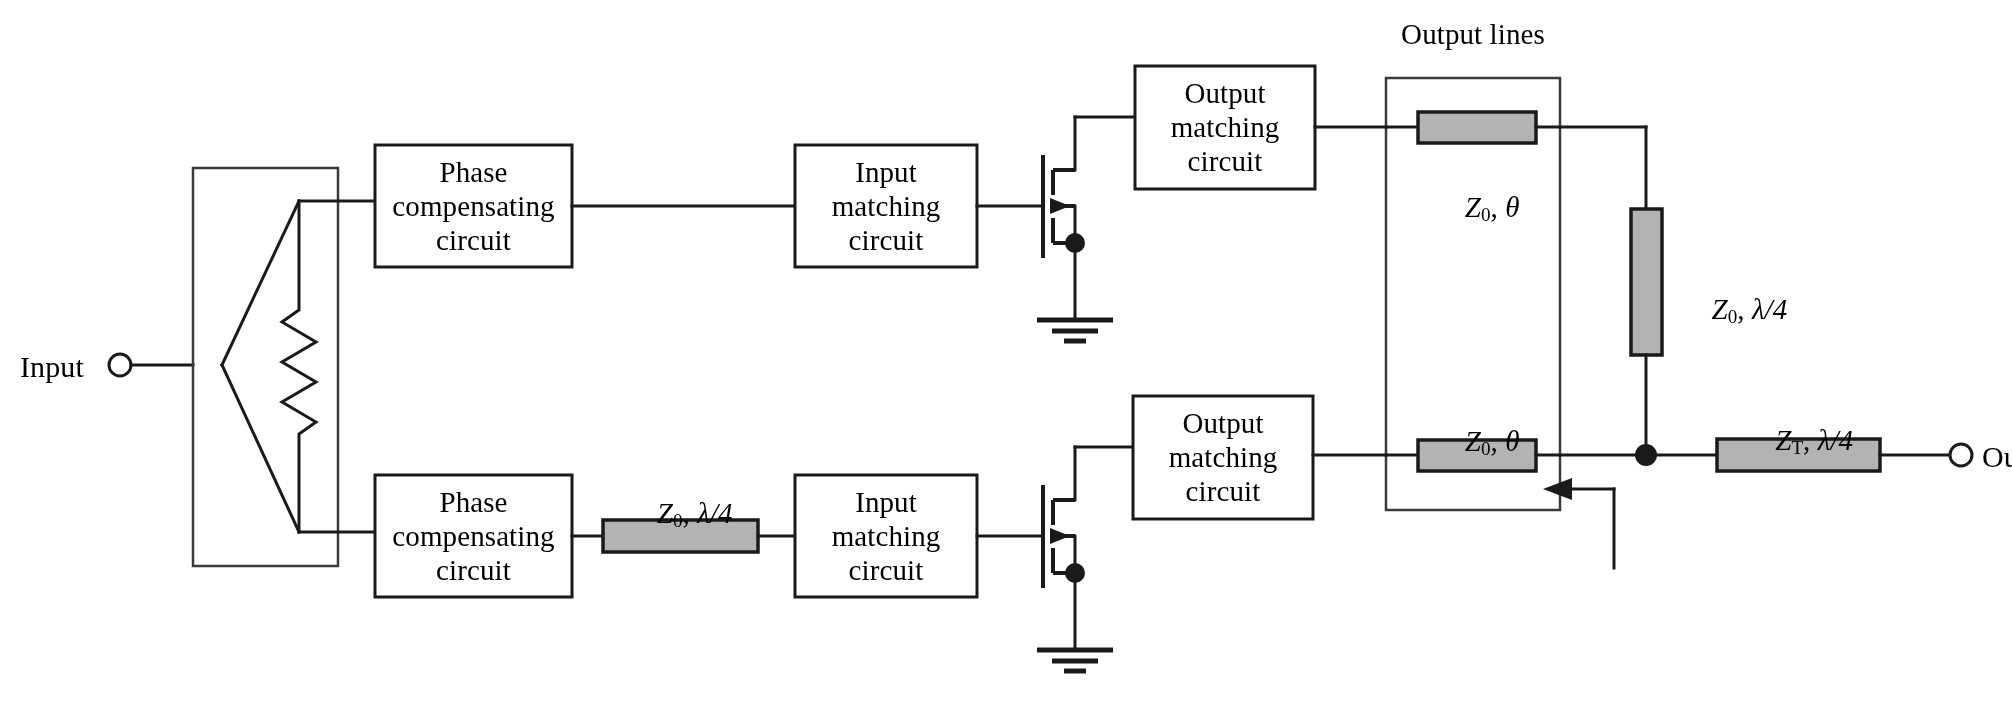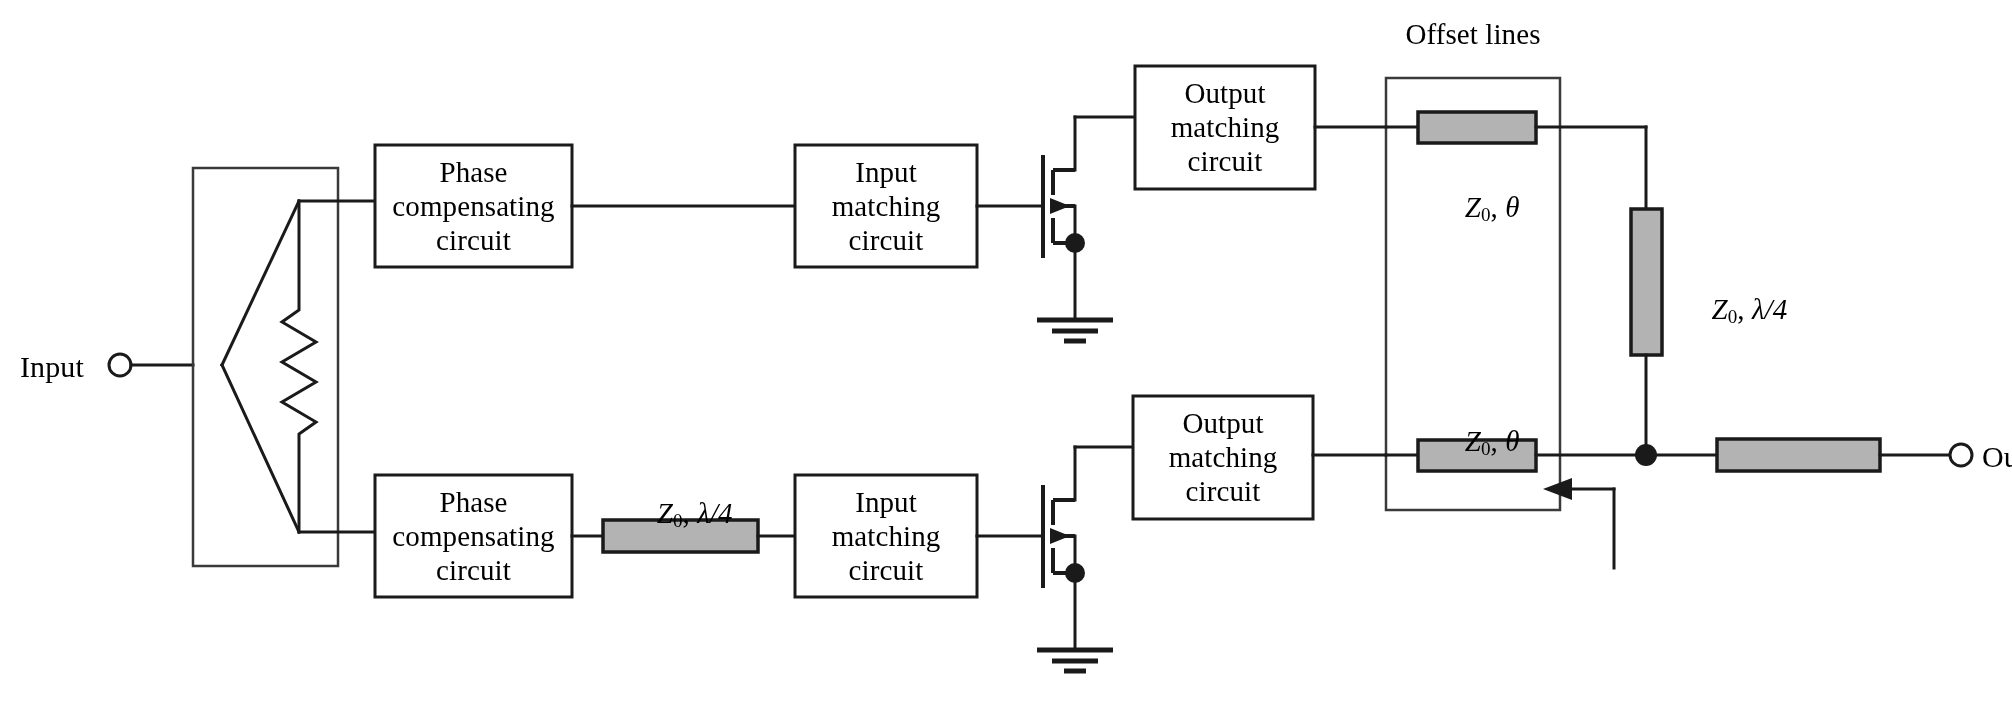--- a/index.html
+++ b/index.html
@@ -239,21 +239,21 @@
     <line class="wire" x1="1313" y1="455" x2="1386" y2="455"></line>
 
   </svg>
 
   <div class="lbl lbl-port" style="left:20px; top:349px; width:88px; text-align:left;">Input</div>
 
   <div class="lbl lbl-port" style="left:1982px; top:439px; width:120px; text-align:left;">Output</div>
 
 
 
-  <div class="lbl lbl-title" style="left:1353px; top:17px; width:240px;">Offset lines</div>
+  <div class="lbl lbl-title" style="left:1353px; top:17px; width:240px;">Output lines</div>
 
   <div class="lbl lbl-block" style="left:375px; top:155px; width:197px;">Phase<br>compensating<br>circuit</div>
 
   <div class="lbl lbl-block" style="left:795px; top:155px; width:182px;">Input<br>matching<br>circuit</div>
 
   <div class="lbl lbl-block" style="left:1135px; top:76px; width:180px;">Output<br>matching<br>circuit</div>
 
   <div class="lbl lbl-block" style="left:375px; top:485px; width:197px;">Phase<br>compensating<br>circuit</div>
 
   <div class="lbl lbl-block" style="left:795px; top:485px; width:182px;">Input<br>matching<br>circuit</div>
@@ -269,15 +269,18 @@
   </div>
 
   <div class="lbl lbl-z" style="left:1400px; top:390px; width:155px;">
     <span class="zvar">Z</span><sub class="zsub">0</sub><span>, </span><span class="ital">θ</span>
   </div>
 
   <div class="lbl lbl-z" style="left:1682px; top:258px; width:170px; text-align:left;">
     <span class="zvar">Z</span><sub class="zsub">0</sub><span>, </span><span class="ital">λ/4</span>
   </div>
 
+  <div class="lbl lbl-z" style="left:1712px; top:389px; width:175px;">
+    <span class="zvar">Z</span><sub class="zsub">T</sub><span>, </span><span class="ital">λ/4</span>
+  </div>
 
 
 </div>
 
 </body></html>

